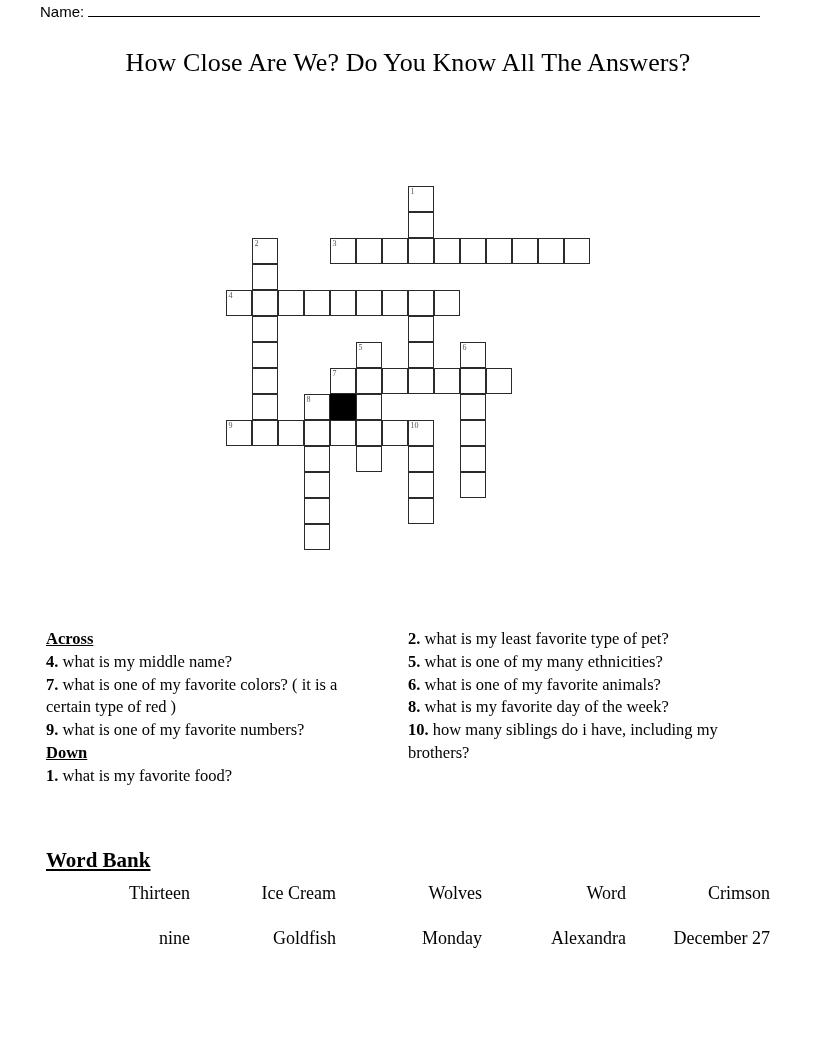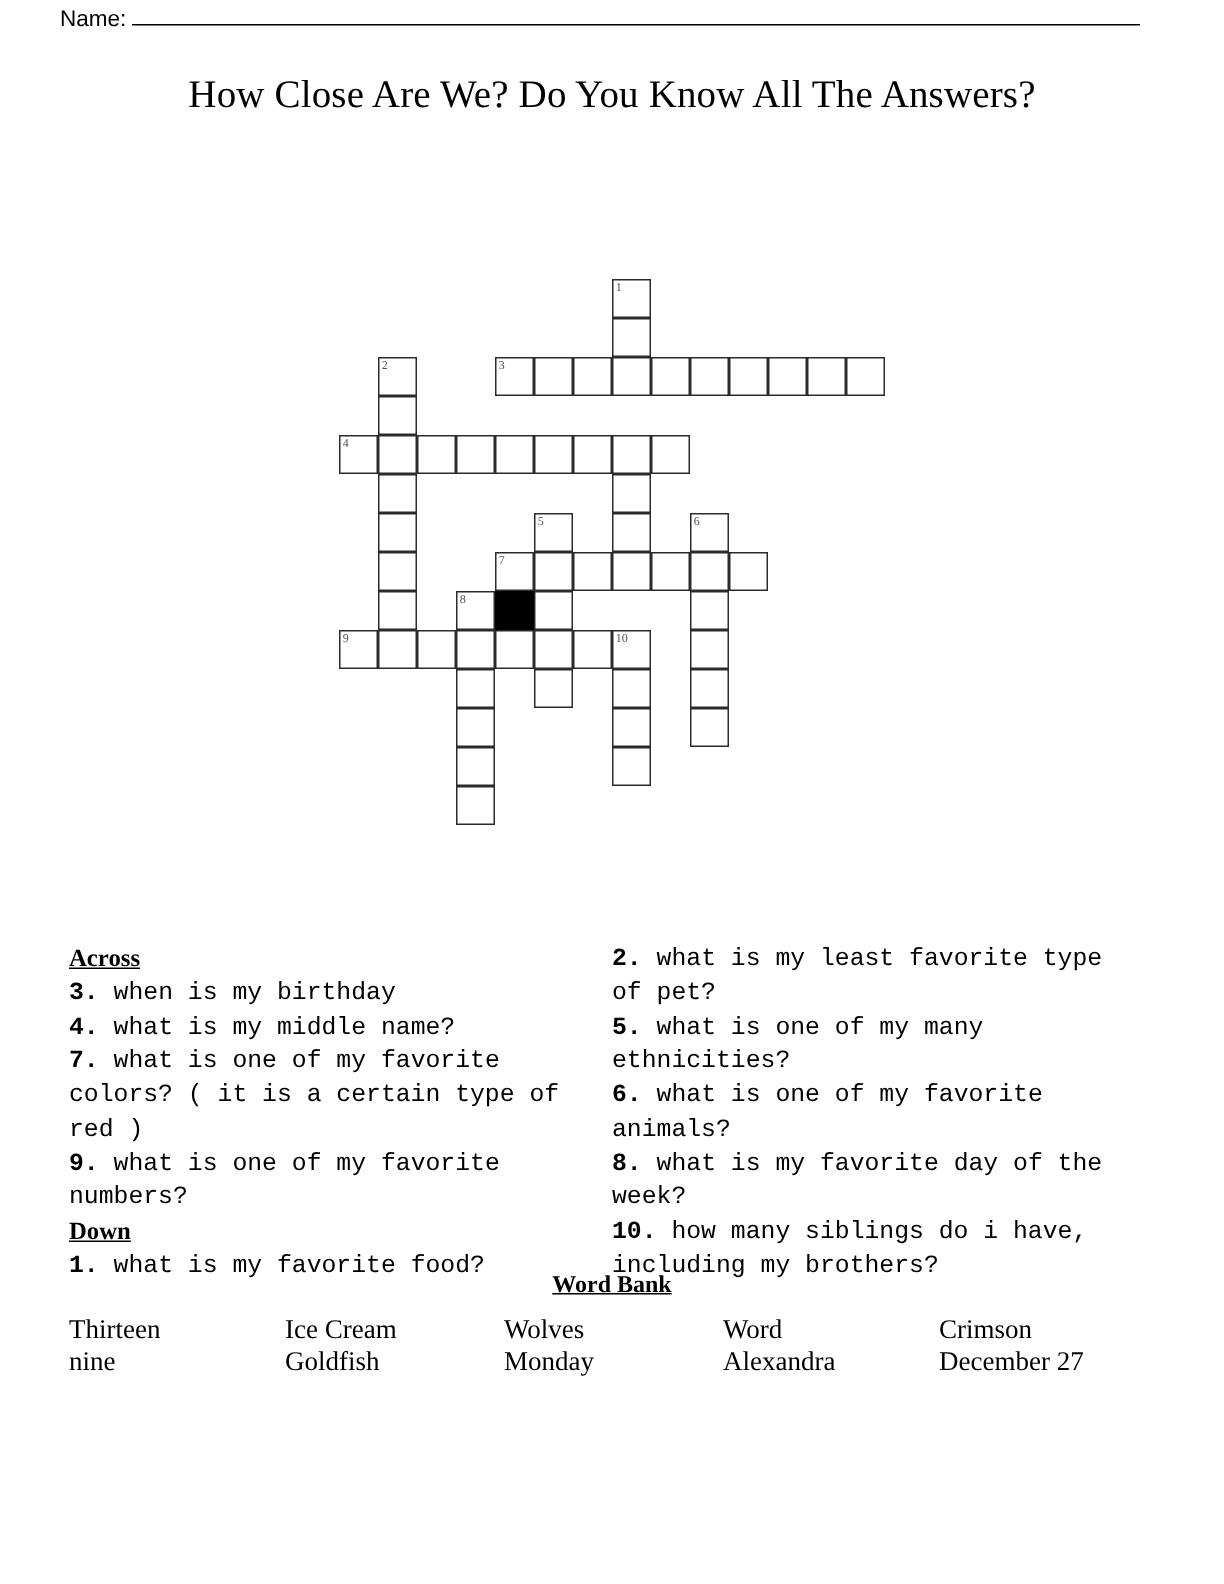--- a/index.html
+++ b/index.html
@@ -105,45 +105,44 @@
   .clue-heading {
     font-weight: bold;
     text-decoration: underline;
     font-size: 16.5px;
     margin: 0;
     line-height: 1.38;
   }
   .clue-item {
     margin: 0;
     text-indent: 0;
-    font-family: Liberation Mono, monospace;
   }
   .clue-num {
     font-weight: bold;
   }
 
   
   .wordbank {
     position: absolute;
     left: 46px;
     top: 848px;
     width: 724px;
   }
   .wordbank-heading {
     font-weight: bold;
     text-decoration: underline;
-    font-size: 16px;
+    font-size: 21px;
     margin: 0 0 10px 0;
-    text-align: center;
   }
   .wb-grid {
     display: grid;
     grid-template-columns: 144px 146px 146px 144px 144px;
-    row-gap: 0;
+    row-gap: 24px;
     font-size: 18px;
+    text-align: right;
   }
   .wb-word {
     white-space: nowrap;
   }
 </style>
 </head>
 <body>
 
 <div class="name-row">
   <span class="name-label">Name:</span>
@@ -232,21 +231,20 @@
     <div class="xw-cell" style="left: 408px; top: 472px;"></div>
     <div class="xw-cell" style="left: 460px; top: 472px;"></div>
     <div class="xw-cell" style="left: 304px; top: 498px;"></div>
     <div class="xw-cell" style="left: 408px; top: 498px;"></div>
     <div class="xw-cell" style="left: 304px; top: 524px;"></div>
   </div>
 
 <div class="clues">
   <div class="clue-col left" id="clue-col-left">
       <div class="clue-heading">Across</div>
-      <div class="clue-item"><span class="clue-num">3. </span><span class="clue-text">when is my birthday</span></div>
       <div class="clue-item"><span class="clue-num">4. </span><span class="clue-text">what is my middle name?</span></div>
       <div class="clue-item"><span class="clue-num">7. </span><span class="clue-text">what is one of my favorite colors? ( it is a certain type of red )</span></div>
       <div class="clue-item"><span class="clue-num">9. </span><span class="clue-text">what is one of my favorite numbers?</span></div>
       <div class="clue-heading">Down</div>
       <div class="clue-item"><span class="clue-num">1. </span><span class="clue-text">what is my favorite food?</span></div>
     </div>
   <div class="clue-col right" id="clue-col-right">
       <div class="clue-item"><span class="clue-num">2. </span><span class="clue-text">what is my least favorite type of pet?</span></div>
       <div class="clue-item"><span class="clue-num">5. </span><span class="clue-text">what is one of my many ethnicities?</span></div>
       <div class="clue-item"><span class="clue-num">6. </span><span class="clue-text">what is one of my favorite animals?</span></div>

